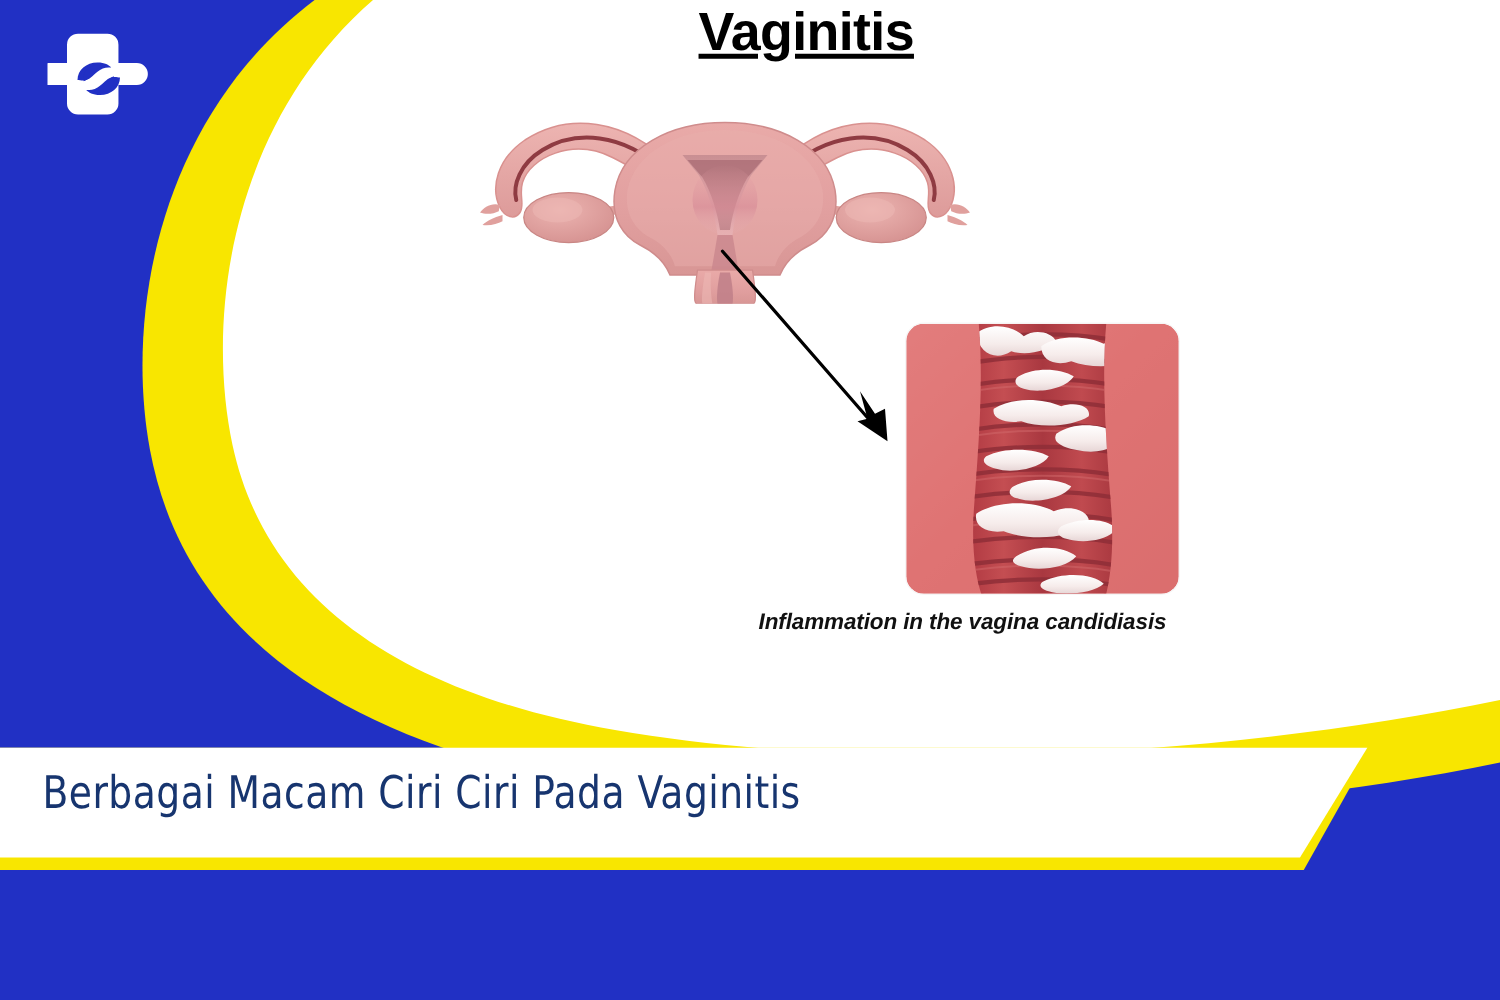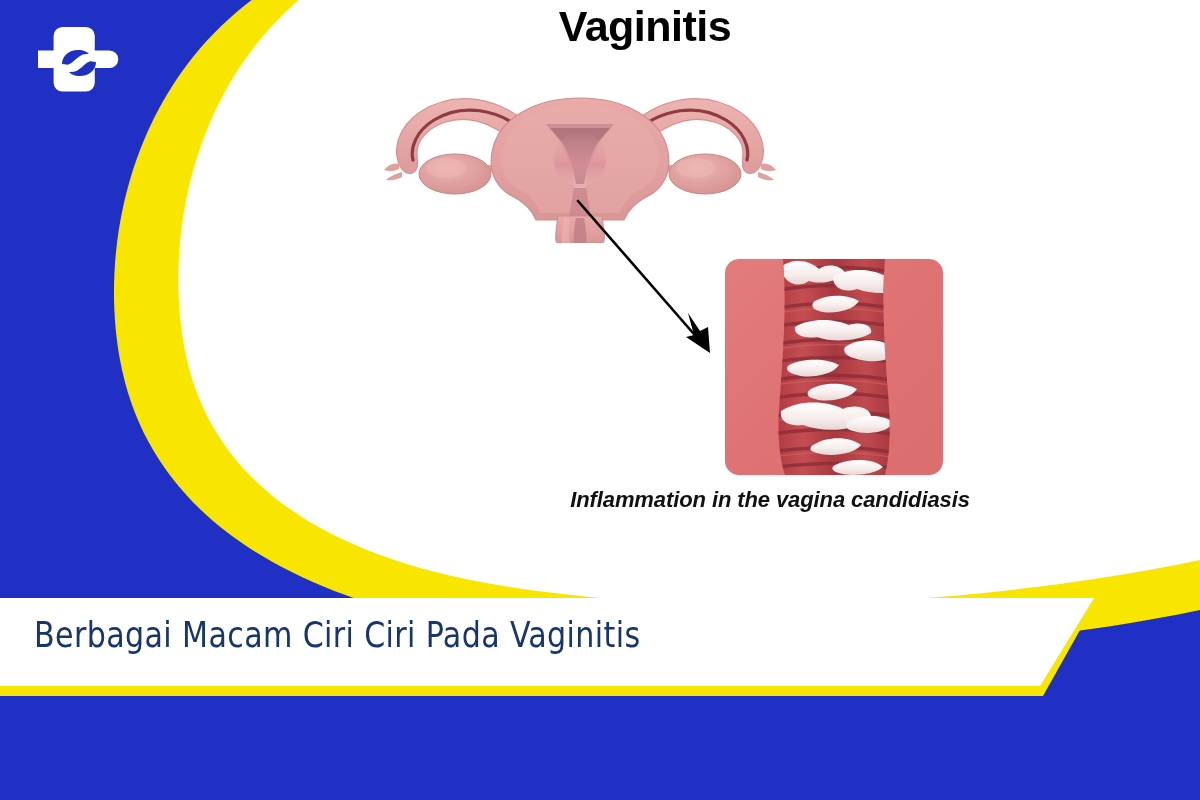--- a/index.html
+++ b/index.html
@@ -30,20 +30,21 @@
   #page-title{
     position:absolute;
     left:0; right:0; top:2px;
     text-align:center;
     font-size:43px;
     font-weight:bold;
     letter-spacing:-0.5px;
     color:#000;
     z-index:5;
     padding-left:90px;
+    text-decoration:underline;
   }
 
   
   #uterus-figure{
     position:absolute; left:380px; top:78px;
     width:400px; height:165px; z-index:5;
   }
   #uterus-figure svg{ display:block; width:400px; height:165px; }
 
   
@@ -62,21 +63,21 @@
     z-index:5;
     box-shadow:0 0 0 1px rgba(0,0,0,.04);
   }
   #vagina-inset svg{ display:block; width:218px; height:216px; }
 
   
   #inset-caption{
     position:absolute;
     left:460px; top:487px; width:620px;
     text-align:center;
-    font-size:22px;
+    font-size:18px;
     font-weight:bold;
     font-style:italic;
     color:#111;
     letter-spacing:-0.1px;
     z-index:5;
   }
 
   
   #bottom-banner{
     position:absolute; left:0; top:598px;

